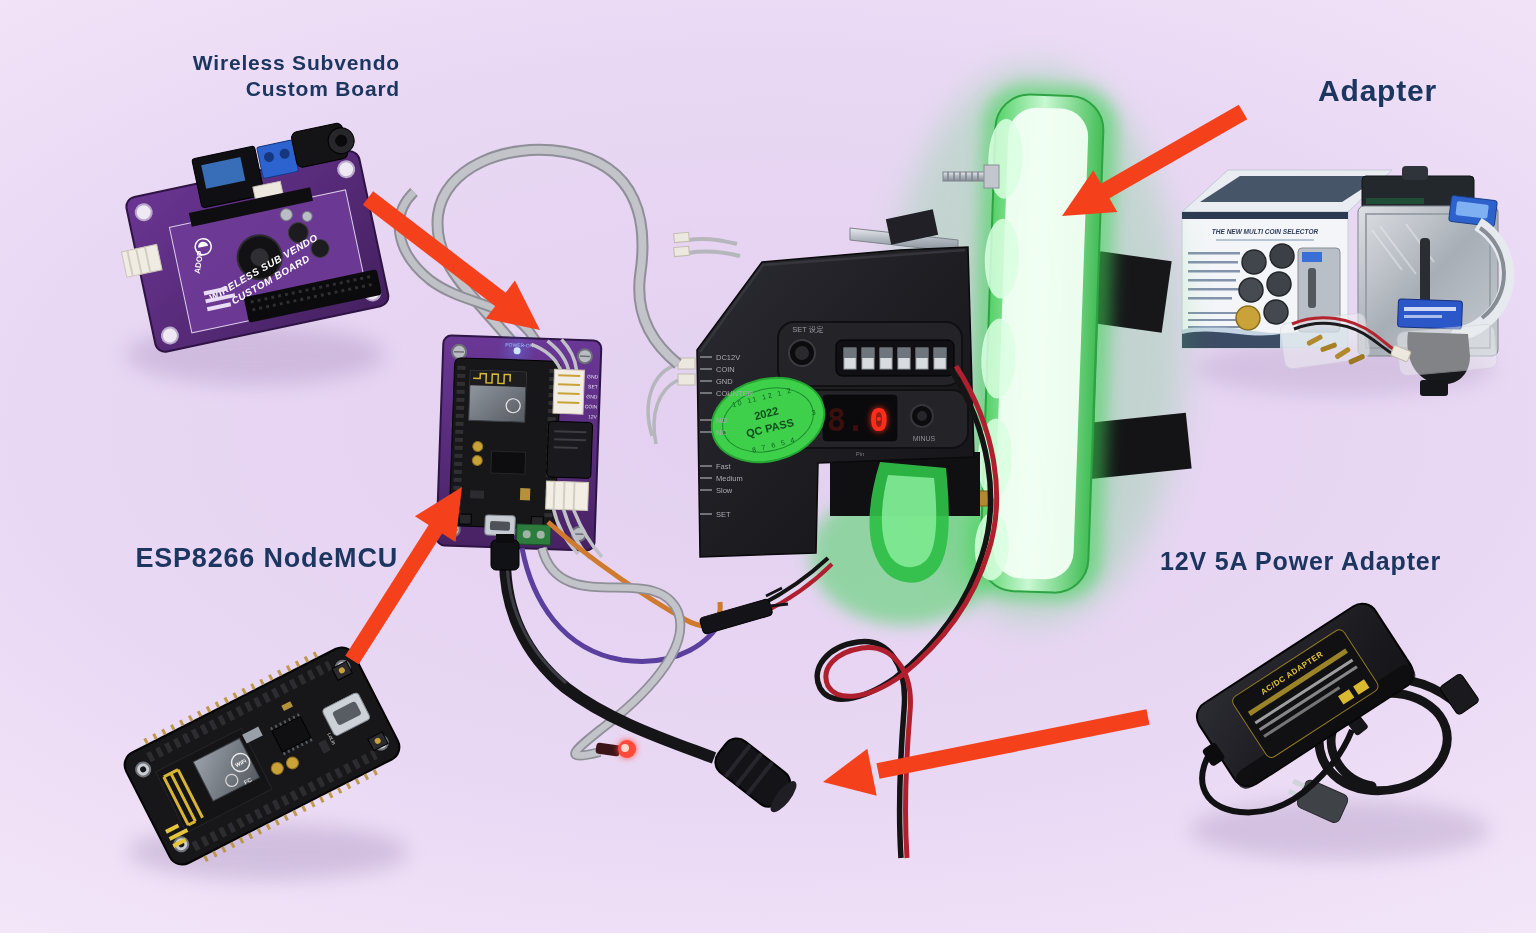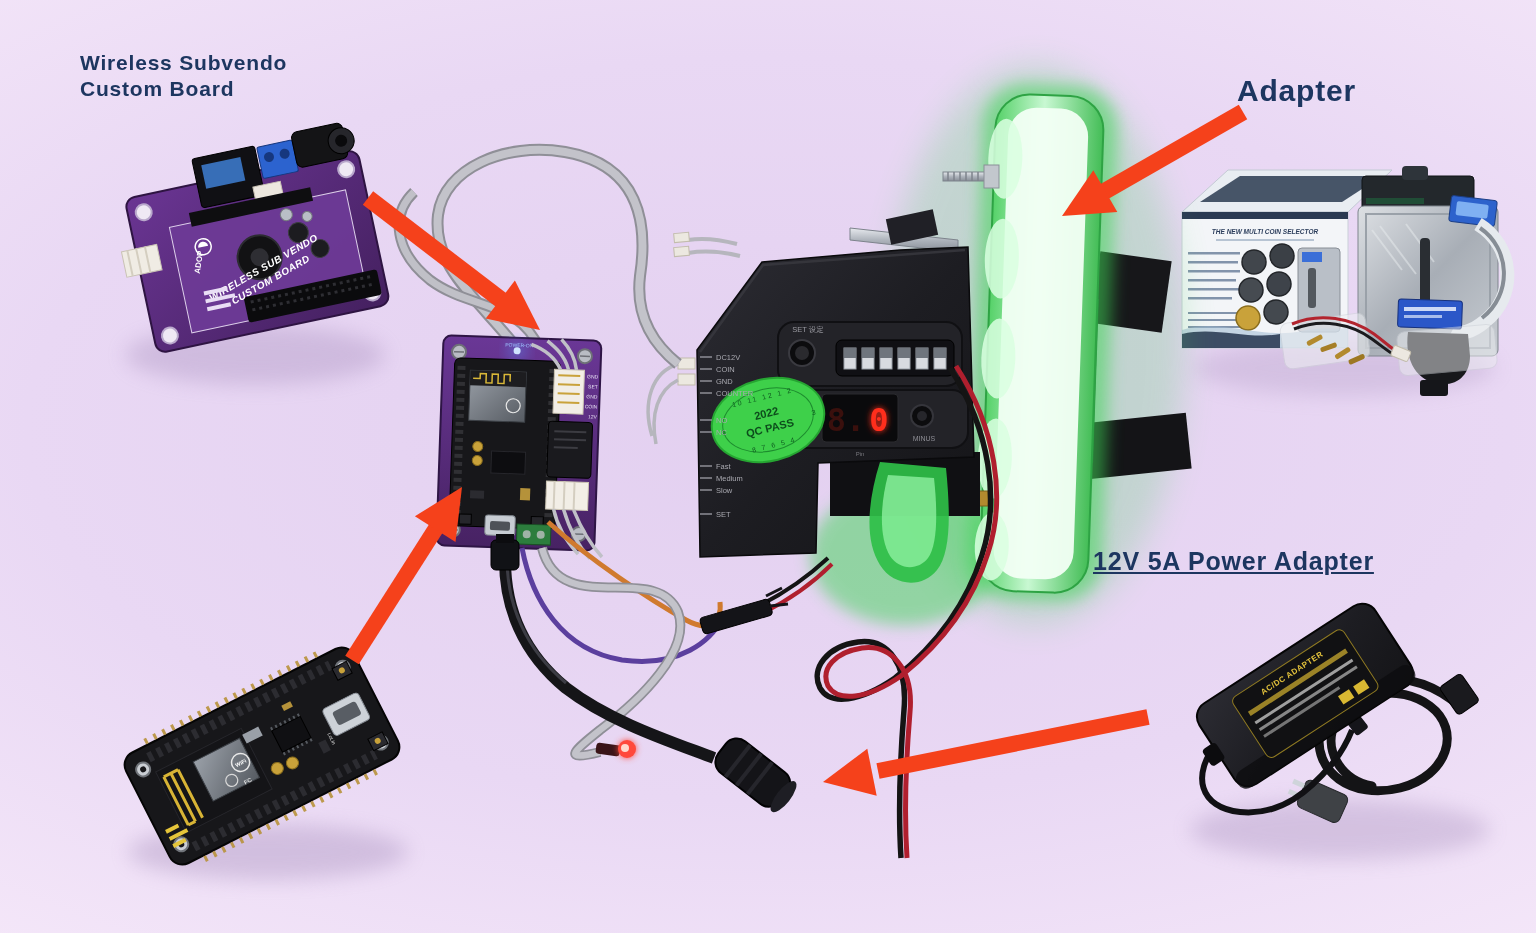--- a/index.html
+++ b/index.html
@@ -3,27 +3,27 @@
 <meta charset="utf-8">
 <style>
   html,body{margin:0;padding:0;}
   body{
     width:1536px;height:933px;overflow:hidden;
     font-family:"Liberation Sans","DejaVu Sans",sans-serif;
     background:radial-gradient(ellipse 115% 95% at 50% 46%, #e3d0f0 0%, #e9d8f4 42%, #f5e8f9 76%, #fbf2fc 100%);
   }
   .stage{position:relative;width:1536px;height:933px;}
   .callout{
-    position:absolute;color:#1d3660;font-weight:bold;text-align:left;
+    position:absolute;color:#1d3660;font-weight:bold;text-align:right;
     letter-spacing:0.8px;line-height:1.25;
   }
   #lbl-subvendo{left:80px;top:50px;width:320px;font-size:21px;}
   #lbl-coinslot{left:1237px;top:72px;width:200px;font-size:30px;}
   #lbl-esp{left:78px;top:542px;width:320px;font-size:27px;}
-  #lbl-power{left:1093px;top:546px;width:320px;font-size:25px;text-decoration:underline;}
+  #lbl-power{left:1121px;top:546px;width:320px;font-size:25px;}
   svg.scene{position:absolute;left:0;top:0;}
   text{font-family:"Liberation Sans","DejaVu Sans",sans-serif;}
   .seg{font-family:"DejaVu Sans Mono","Liberation Mono",monospace;font-weight:bold;}
 </style>
 </head>
 <body>
 
 <div class="stage">
 
 <svg class="scene" width="1536" height="933" viewBox="0 0 1536 933">
@@ -499,15 +499,16 @@
       <polygon points="823,782 867.3,748.7 876.7,795.7" stroke="none"></polygon>
     </g>
   </g>
 </svg>
 
 <div class="callout" id="lbl-subvendo">
   <div>Wireless Subvendo</div>
   <div>Custom Board</div>
 </div>
 <div class="callout" id="lbl-coinslot">Adapter</div>
+<div class="callout" id="lbl-esp">ESP8266 NodeMCU</div>
 <div class="callout" id="lbl-power">12V 5A Power Adapter</div>
 
 </div>
 
 </body></html>

